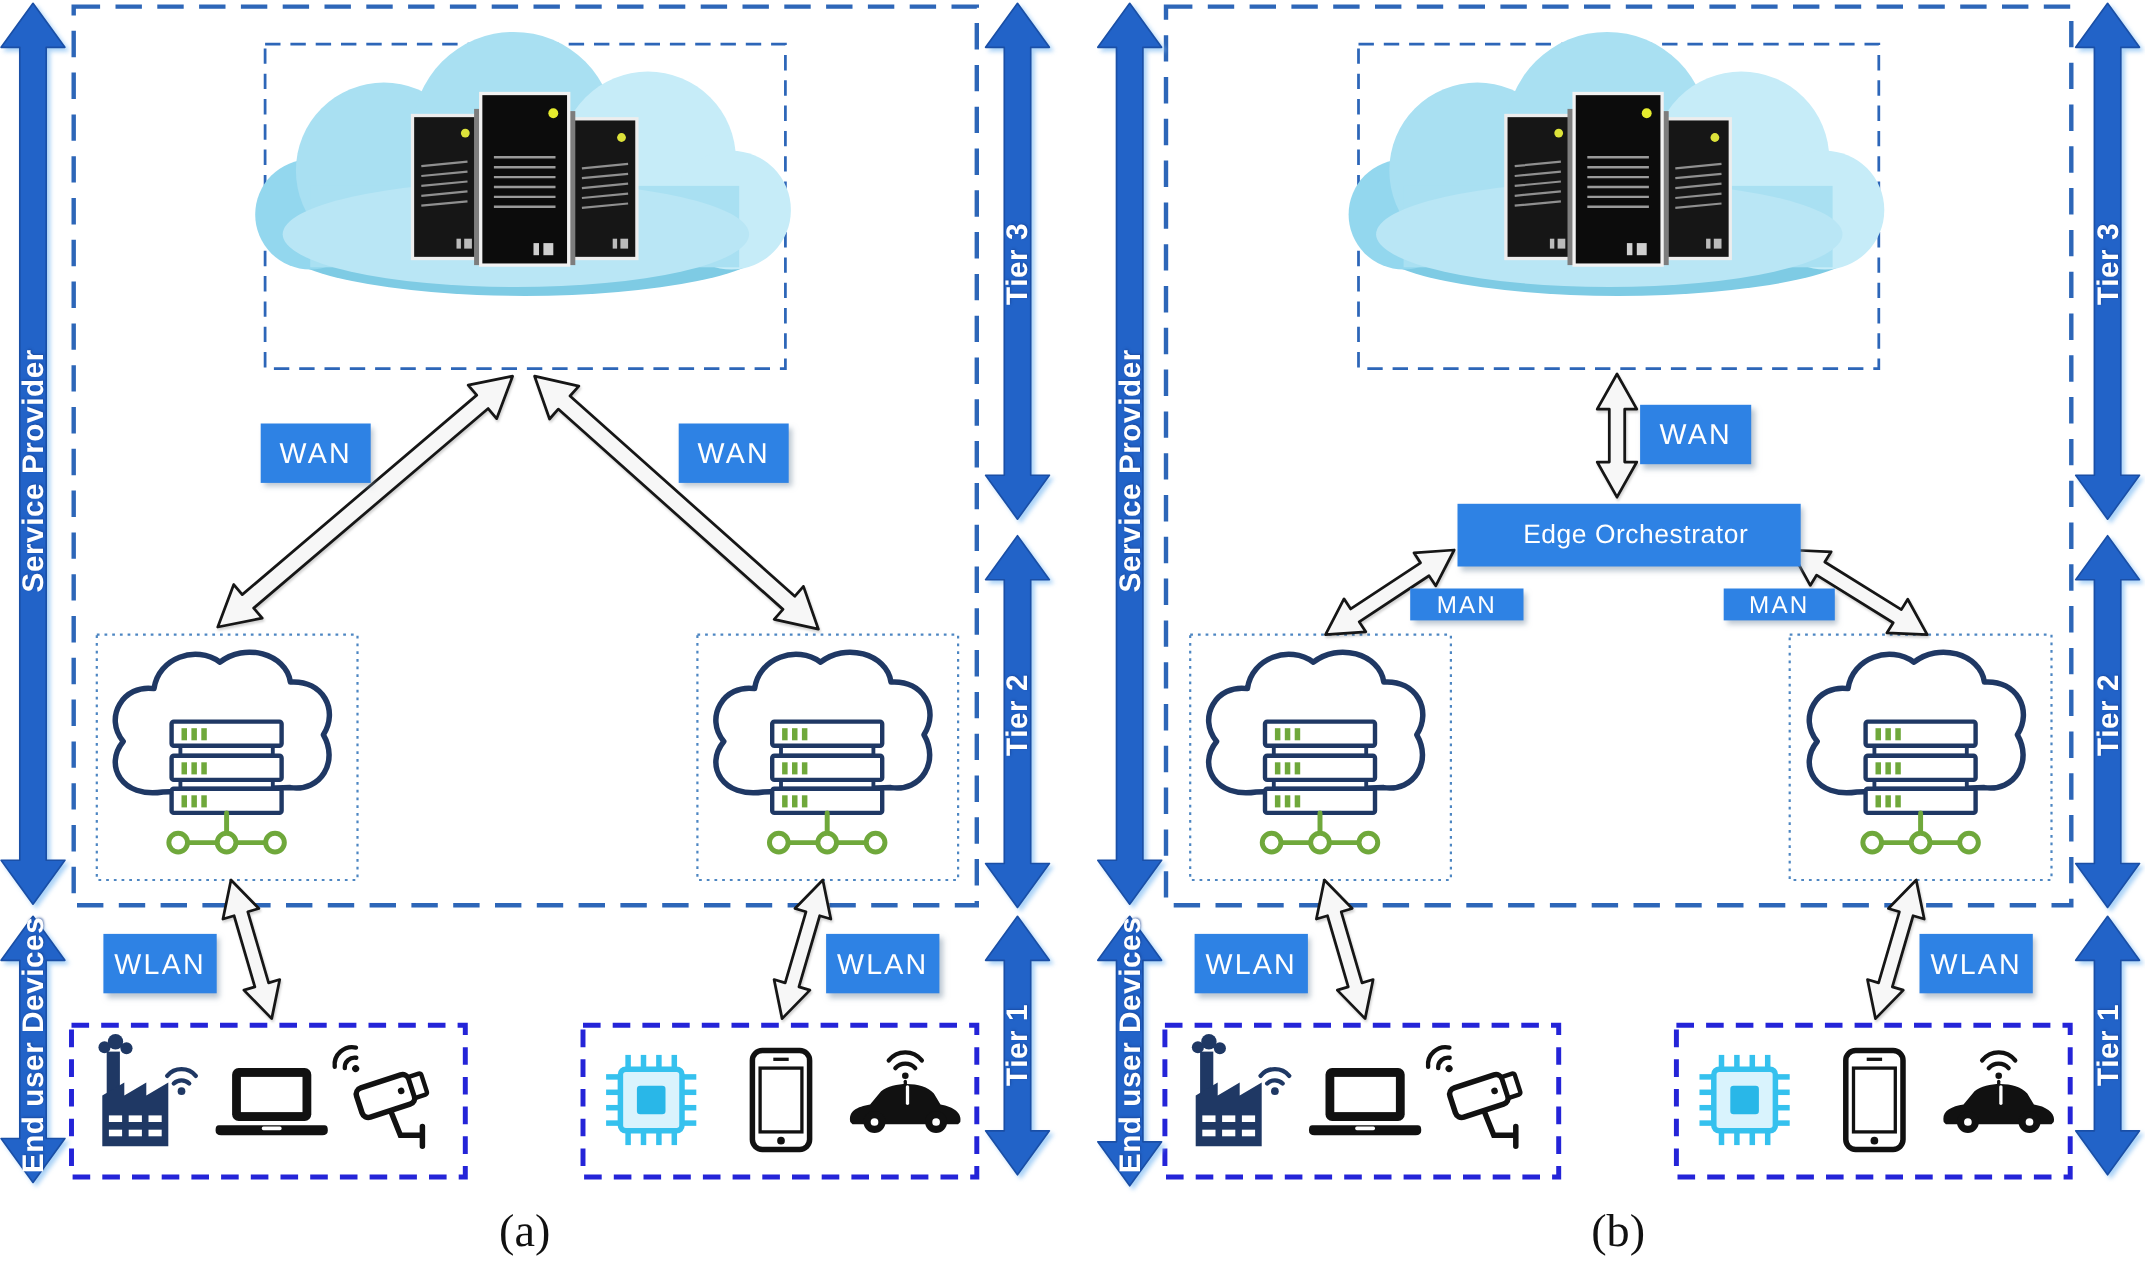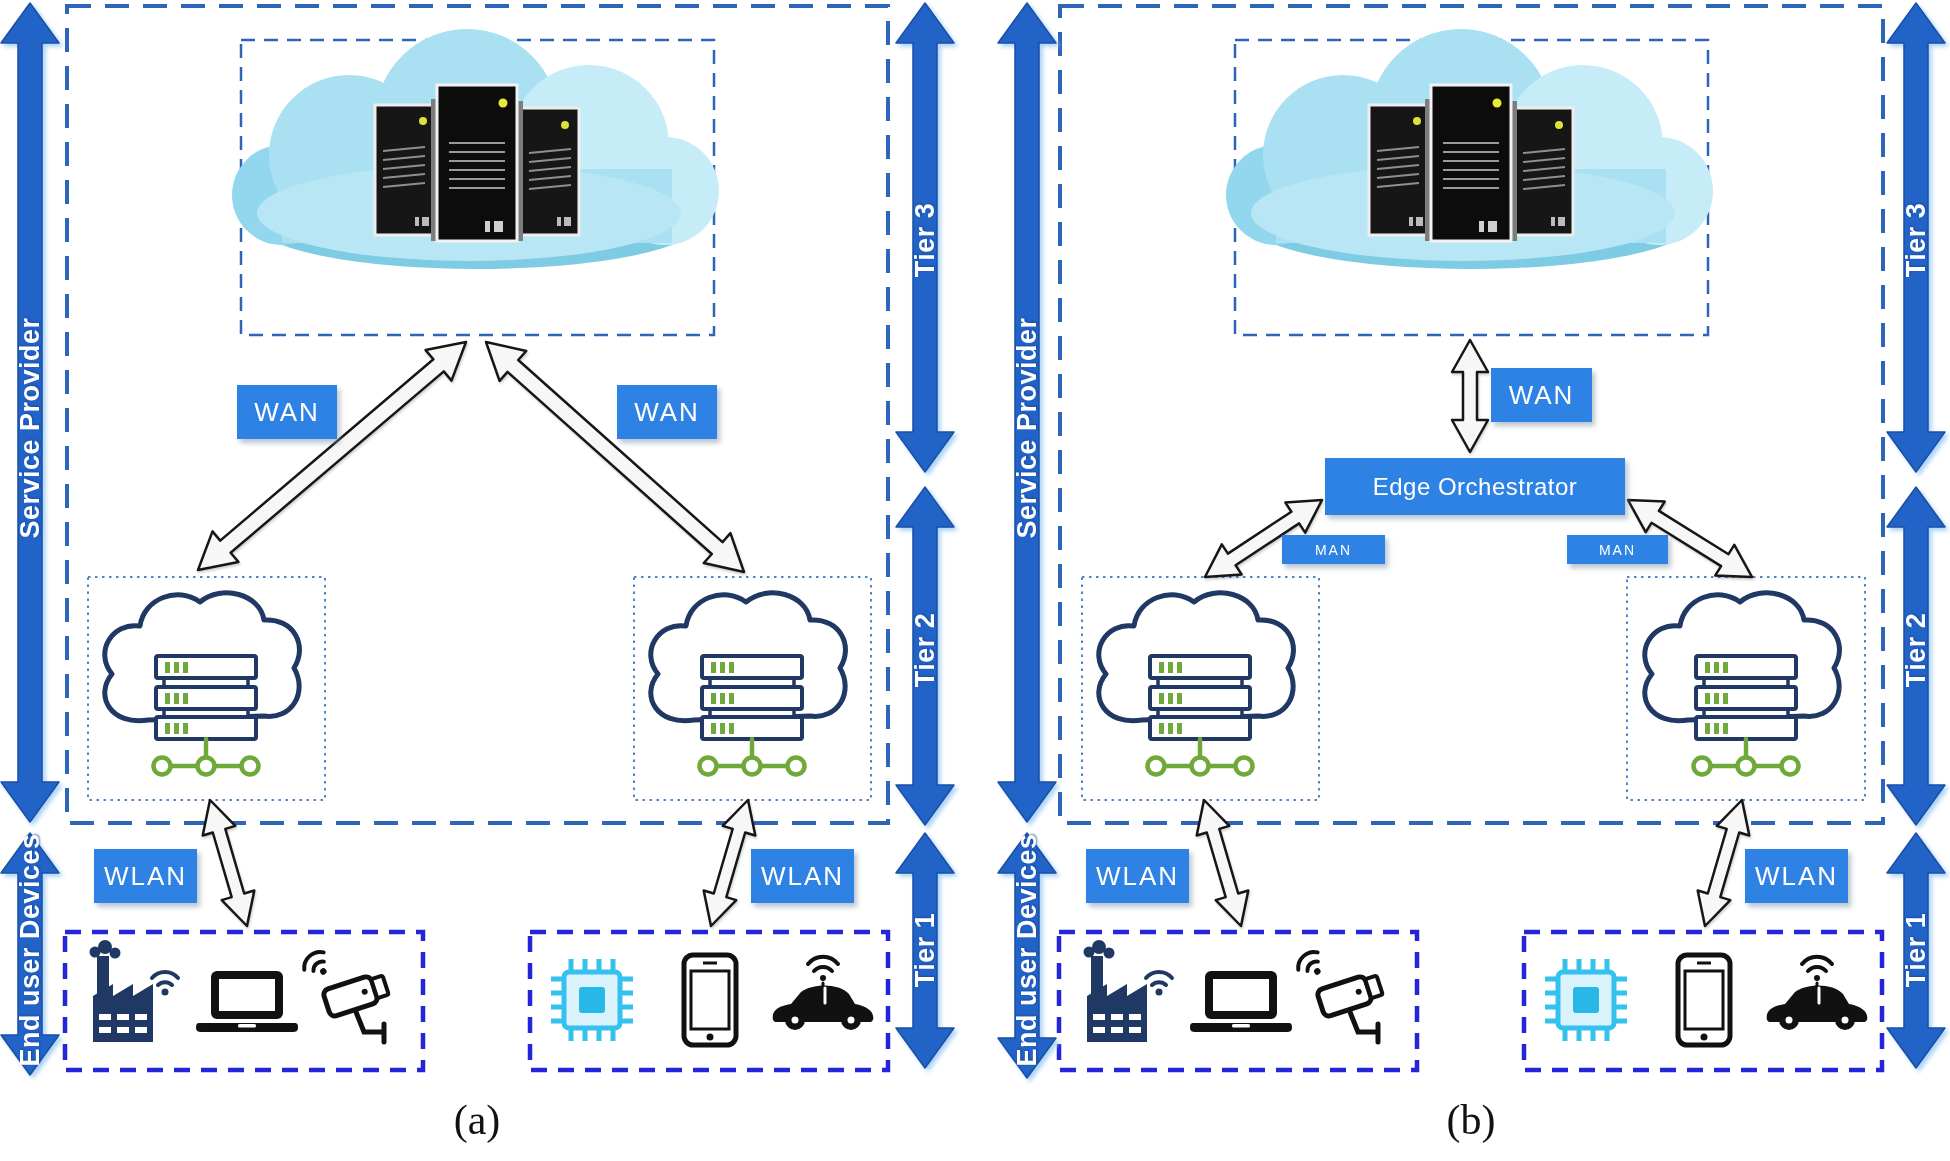--- a/index.html
+++ b/index.html
@@ -2,22 +2,22 @@
 <html><head>
 <meta charset="utf-8">
 <style>
   html,body{margin:0;padding:0;background:#ffffff;}
   #canvas{position:relative;width:1950px;height:1161px;background:#ffffff;overflow:hidden;
           font-family:"Liberation Sans",sans-serif;}
   svg{position:absolute;left:0;top:0;}
   .nlabel{position:absolute;background:#2e82e4;color:#ffffff;display:flex;align-items:center;
           justify-content:center;font-size:26px;letter-spacing:2px;
           box-shadow:3px 4px 5px rgba(130,150,170,.55);}
-  .nlabel.small{font-size:14px;letter-spacing:2px;}
-  .nlabel.wide{font-size:24px;letter-spacing:.5px;}
+  .nlabel.small{font-size:22px;letter-spacing:2px;}
+  .nlabel.wide{font-size:24px;letter-spacing:.5px;padding-left:12px;}
   .vlabel{position:absolute;height:34px;display:flex;align-items:center;justify-content:center;
           color:#ffffff;font-weight:bold;font-size:27px;letter-spacing:.5px;white-space:nowrap;
           transform:rotate(-90deg);text-shadow:1px 1px 2px rgba(20,60,140,.6);}
   .caption{position:absolute;width:160px;text-align:center;color:#111;
            font-family:"Liberation Serif",serif;font-size:42px;}
   #blue-arrows{filter:drop-shadow(3px 3px 2px rgba(150,200,245,.8));}
   #white-arrows{filter:drop-shadow(1px 2px 1px rgba(0,0,0,.18));}
 </style>
 </head>
 <body>

